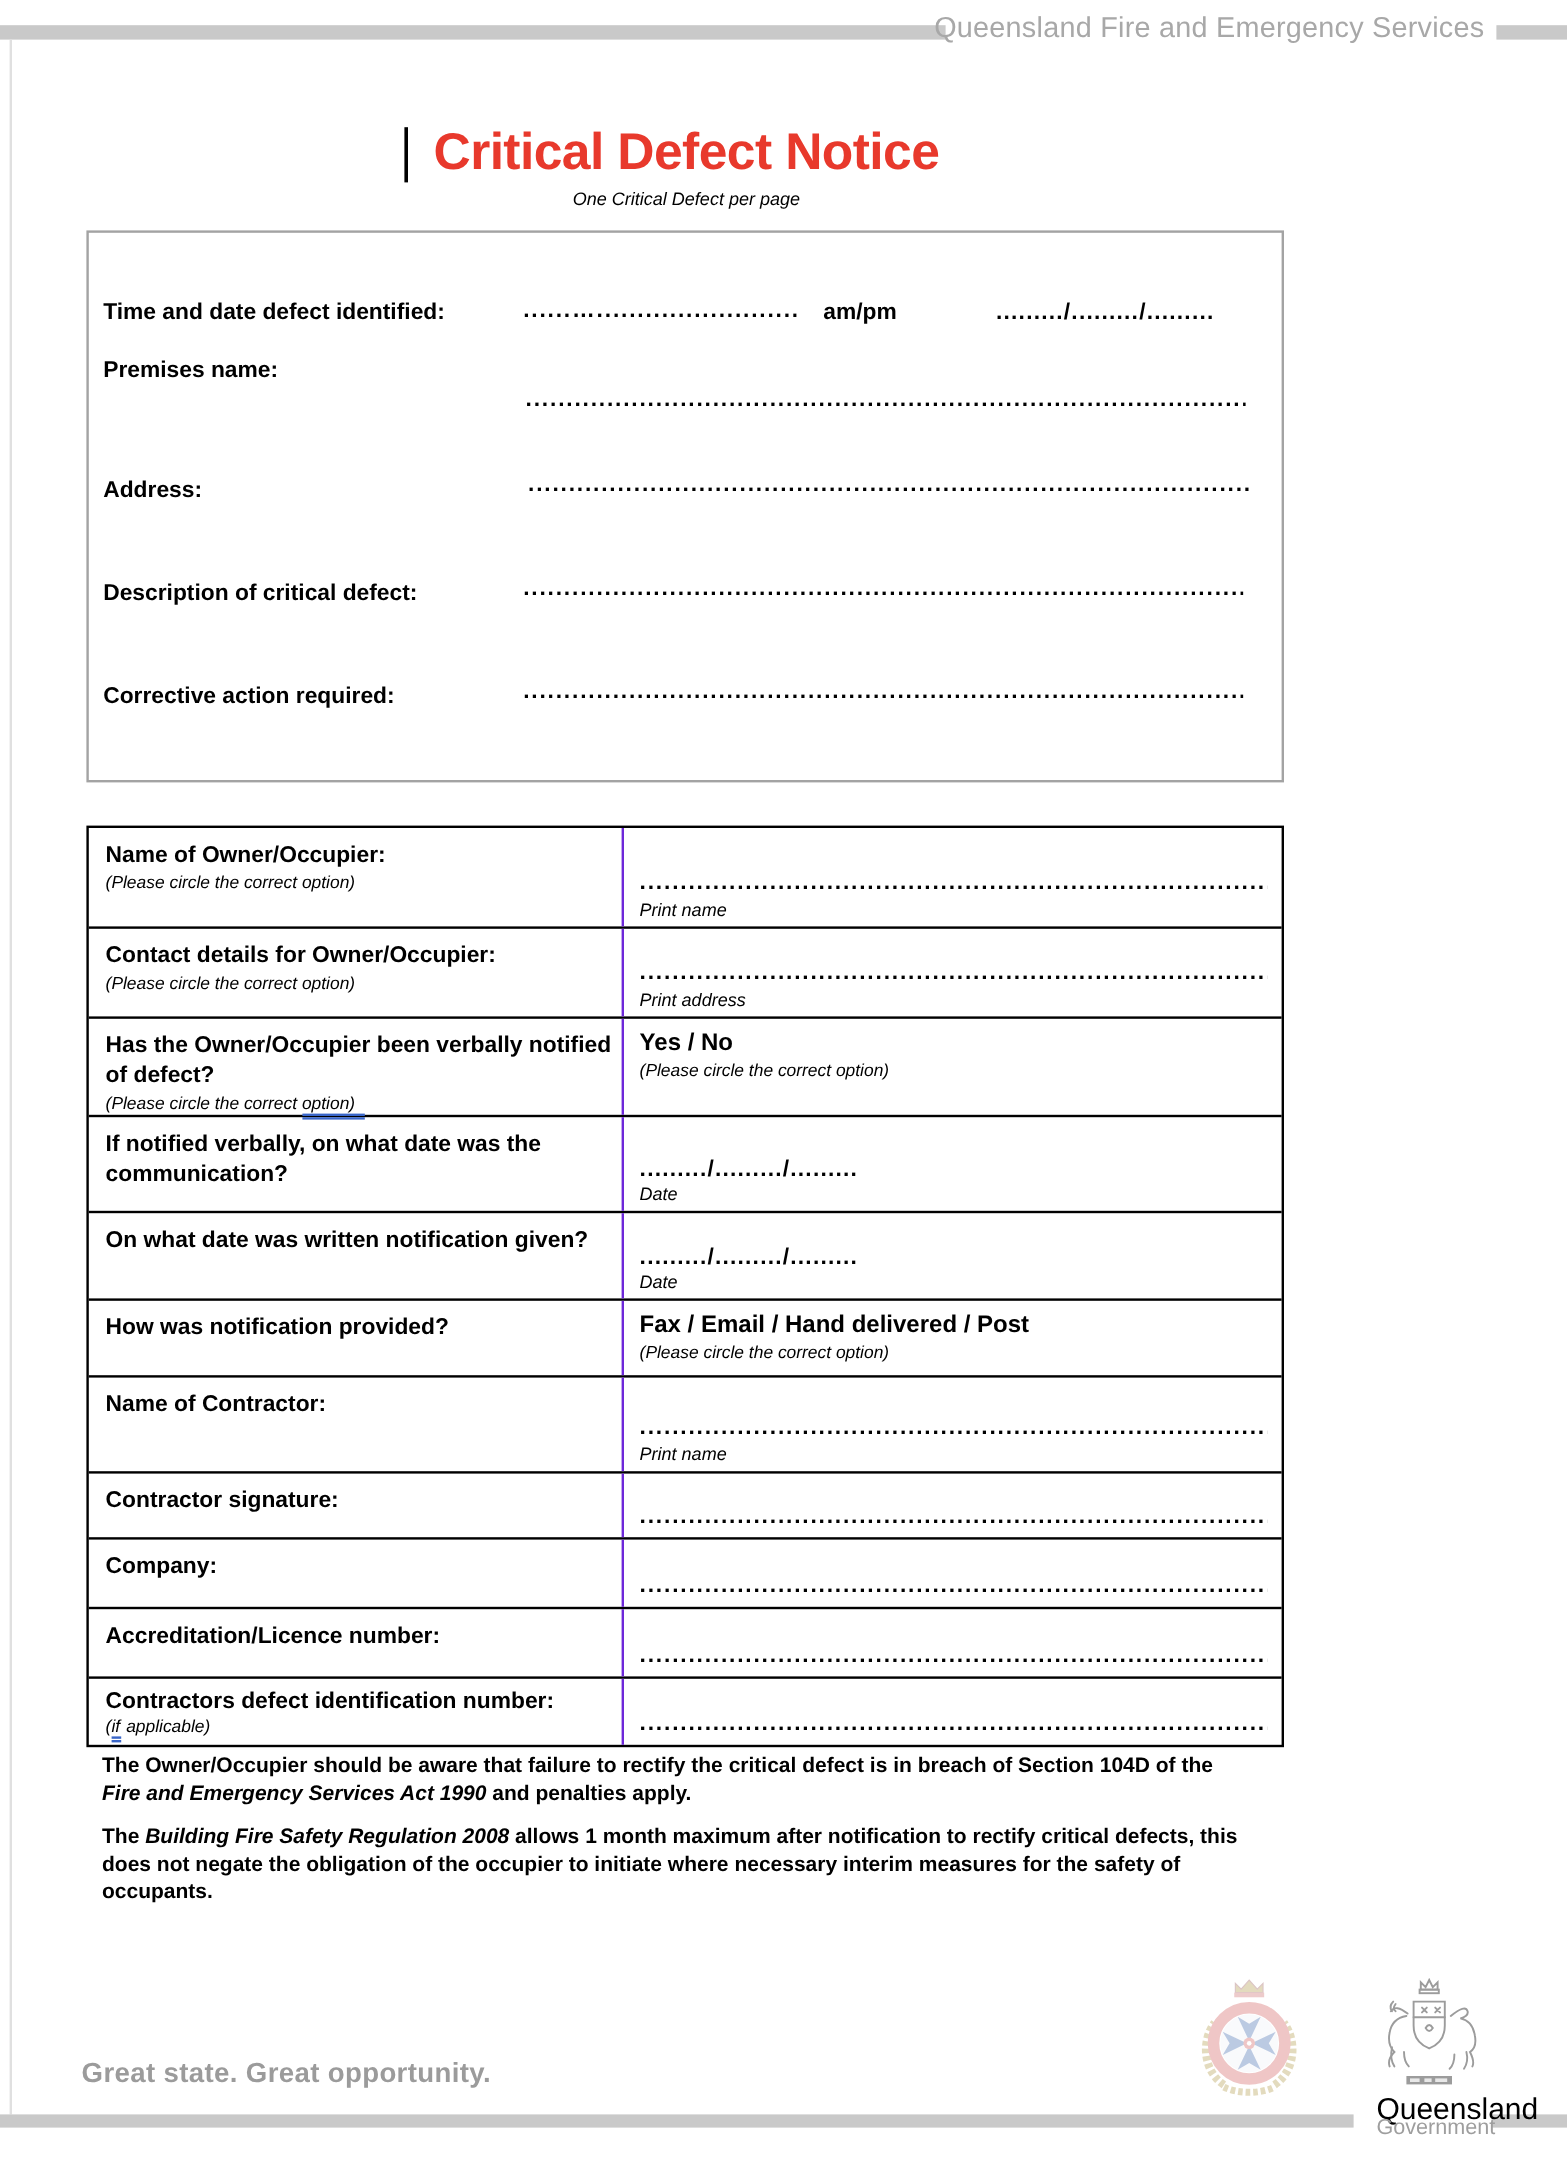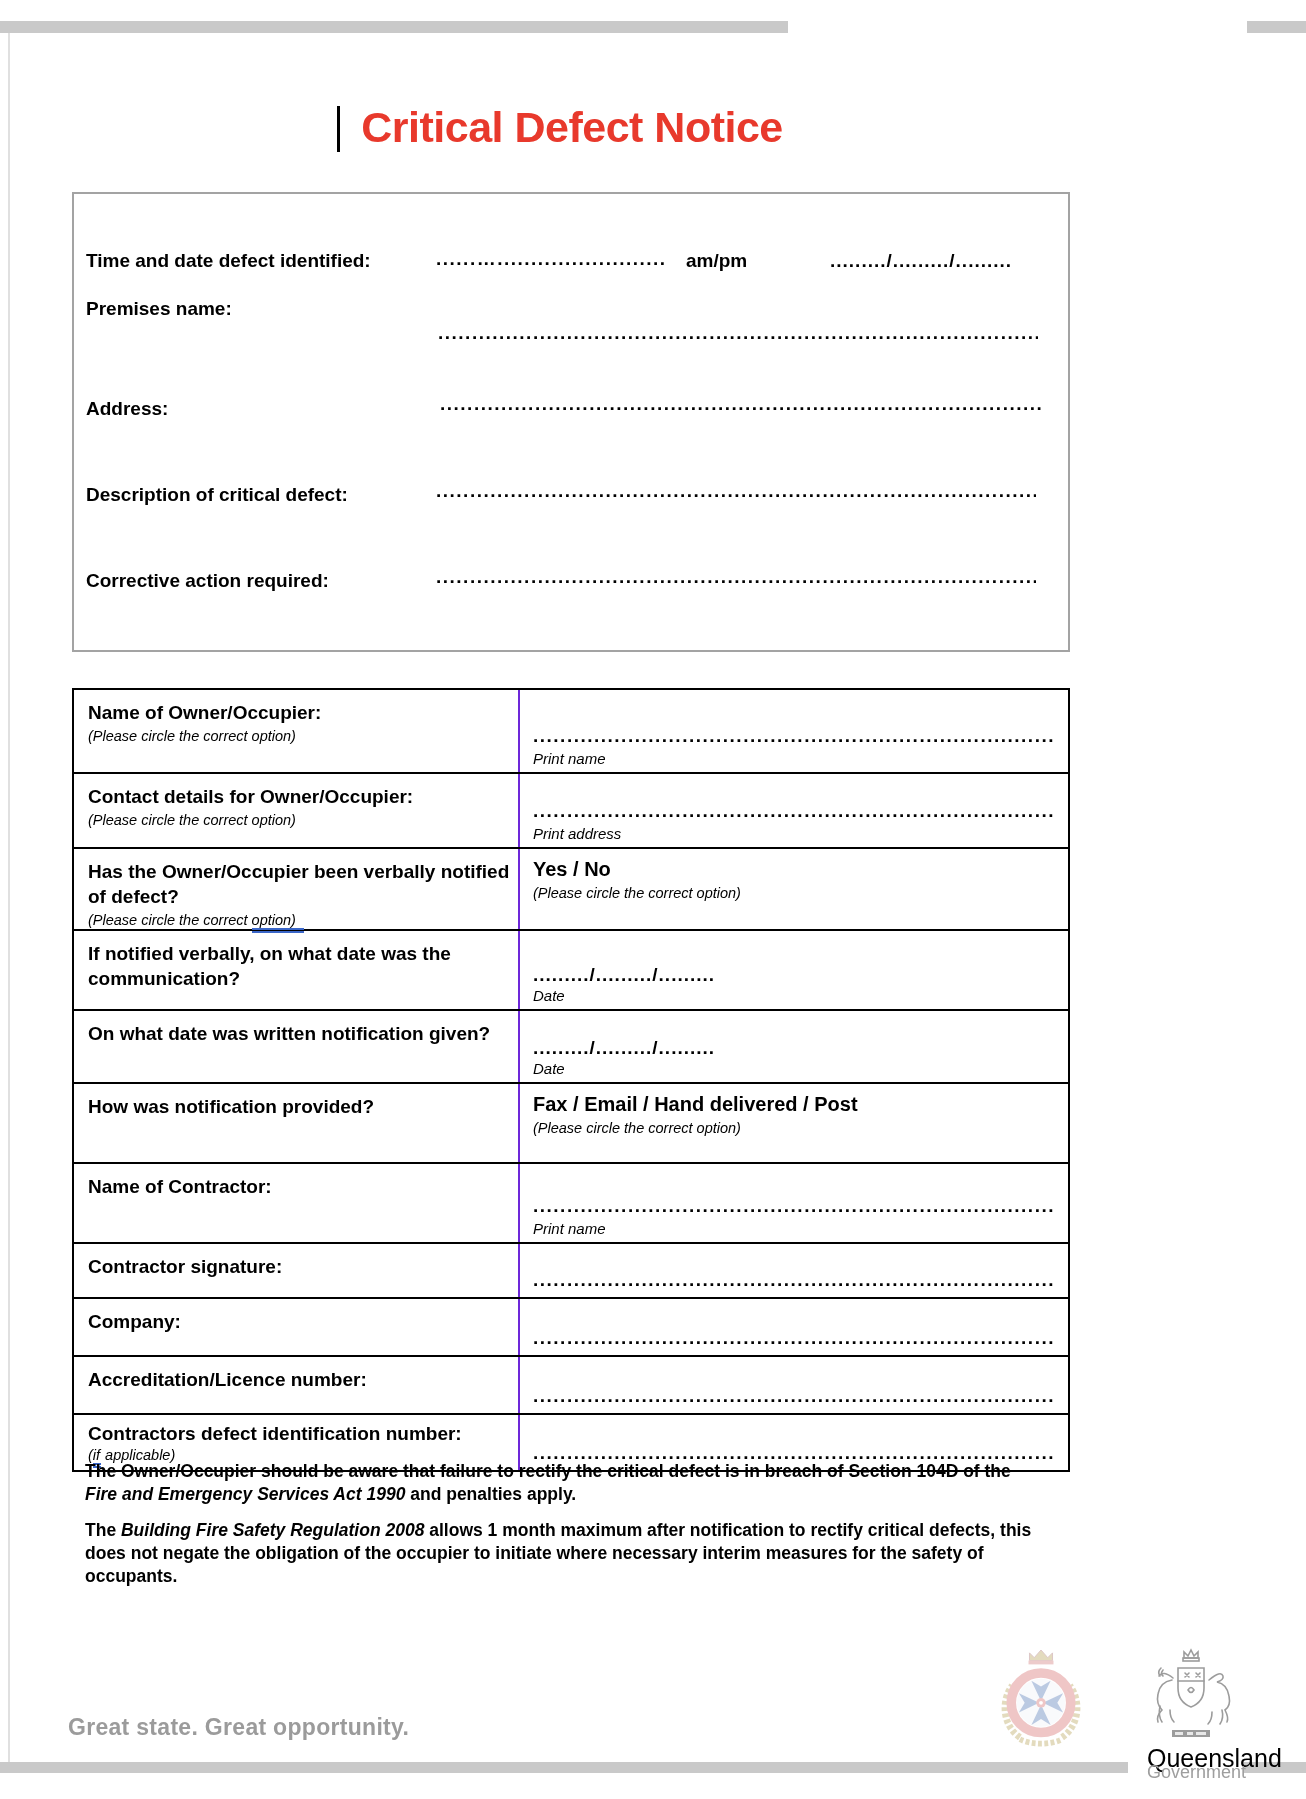--- a/index.html
+++ b/index.html
@@ -60,25 +60,27 @@
   .gov-arms{position:absolute;left:1138px;top:1648px;width:106px;height:98px;}
   .gov-line1{position:absolute;left:1147px;top:1744px;font-size:25px;font-weight:400;color:#000000;}
   .gov-line2{position:absolute;left:1147px;top:1762px;font-size:18px;color:#9e9e9e;}
 </style>
 </head>
 <body>
 
 <div id="page">
 
   <div class="bar bar-top-left"></div>
+  <div class="agency">Queensland Fire and Emergency Services</div>
   <div class="bar bar-top-right"></div>
   <div class="edge-line"></div>
 
   <div class="cursor"></div>
   <div class="title">Critical Defect Notice</div>
+  <div class="subtitle">One Critical Defect per page</div>
 
   <div class="idbox">
     <span class="flabel" style="left:12px;top:56px">Time and date defect identified:</span>
     <span class="dots" style="left:362px;top:54px;width:228px">......….........................</span>
     <span class="flabel" style="left:612px;top:56px">am/pm</span>
     <span class="datedots" style="left:756px;top:56px">........./........./.........</span>
 
     <span class="flabel" style="left:12px;top:104px">Premises name:</span>
     <span class="dots" style="left:364px;top:128px;width:600px">........................................................................................................................................................................................................</span>
 
@@ -140,21 +142,21 @@
     <div class="drow" style="height:73px">
       <div class="dleft">
         <div class="dlabel">On what date was written notification given?</div>
       </div>
       <div class="dright">
         <div class="datedots">........./........./.........</div>
         <div class="caption">Date</div>
       </div>
     </div>
 
-    <div class="drow" style="height:80px">
+    <div class="drow" style="height:64px">
       <div class="dleft">
         <div class="dlabel">How was notification provided?</div>
       </div>
       <div class="dright vtop">
         <div class="dvalue">Fax / Email / Hand delivered / Post</div>
         <div class="sub">(Please circle the correct option)</div>
       </div>
     </div>
 
     <div class="drow" style="height:80px">

